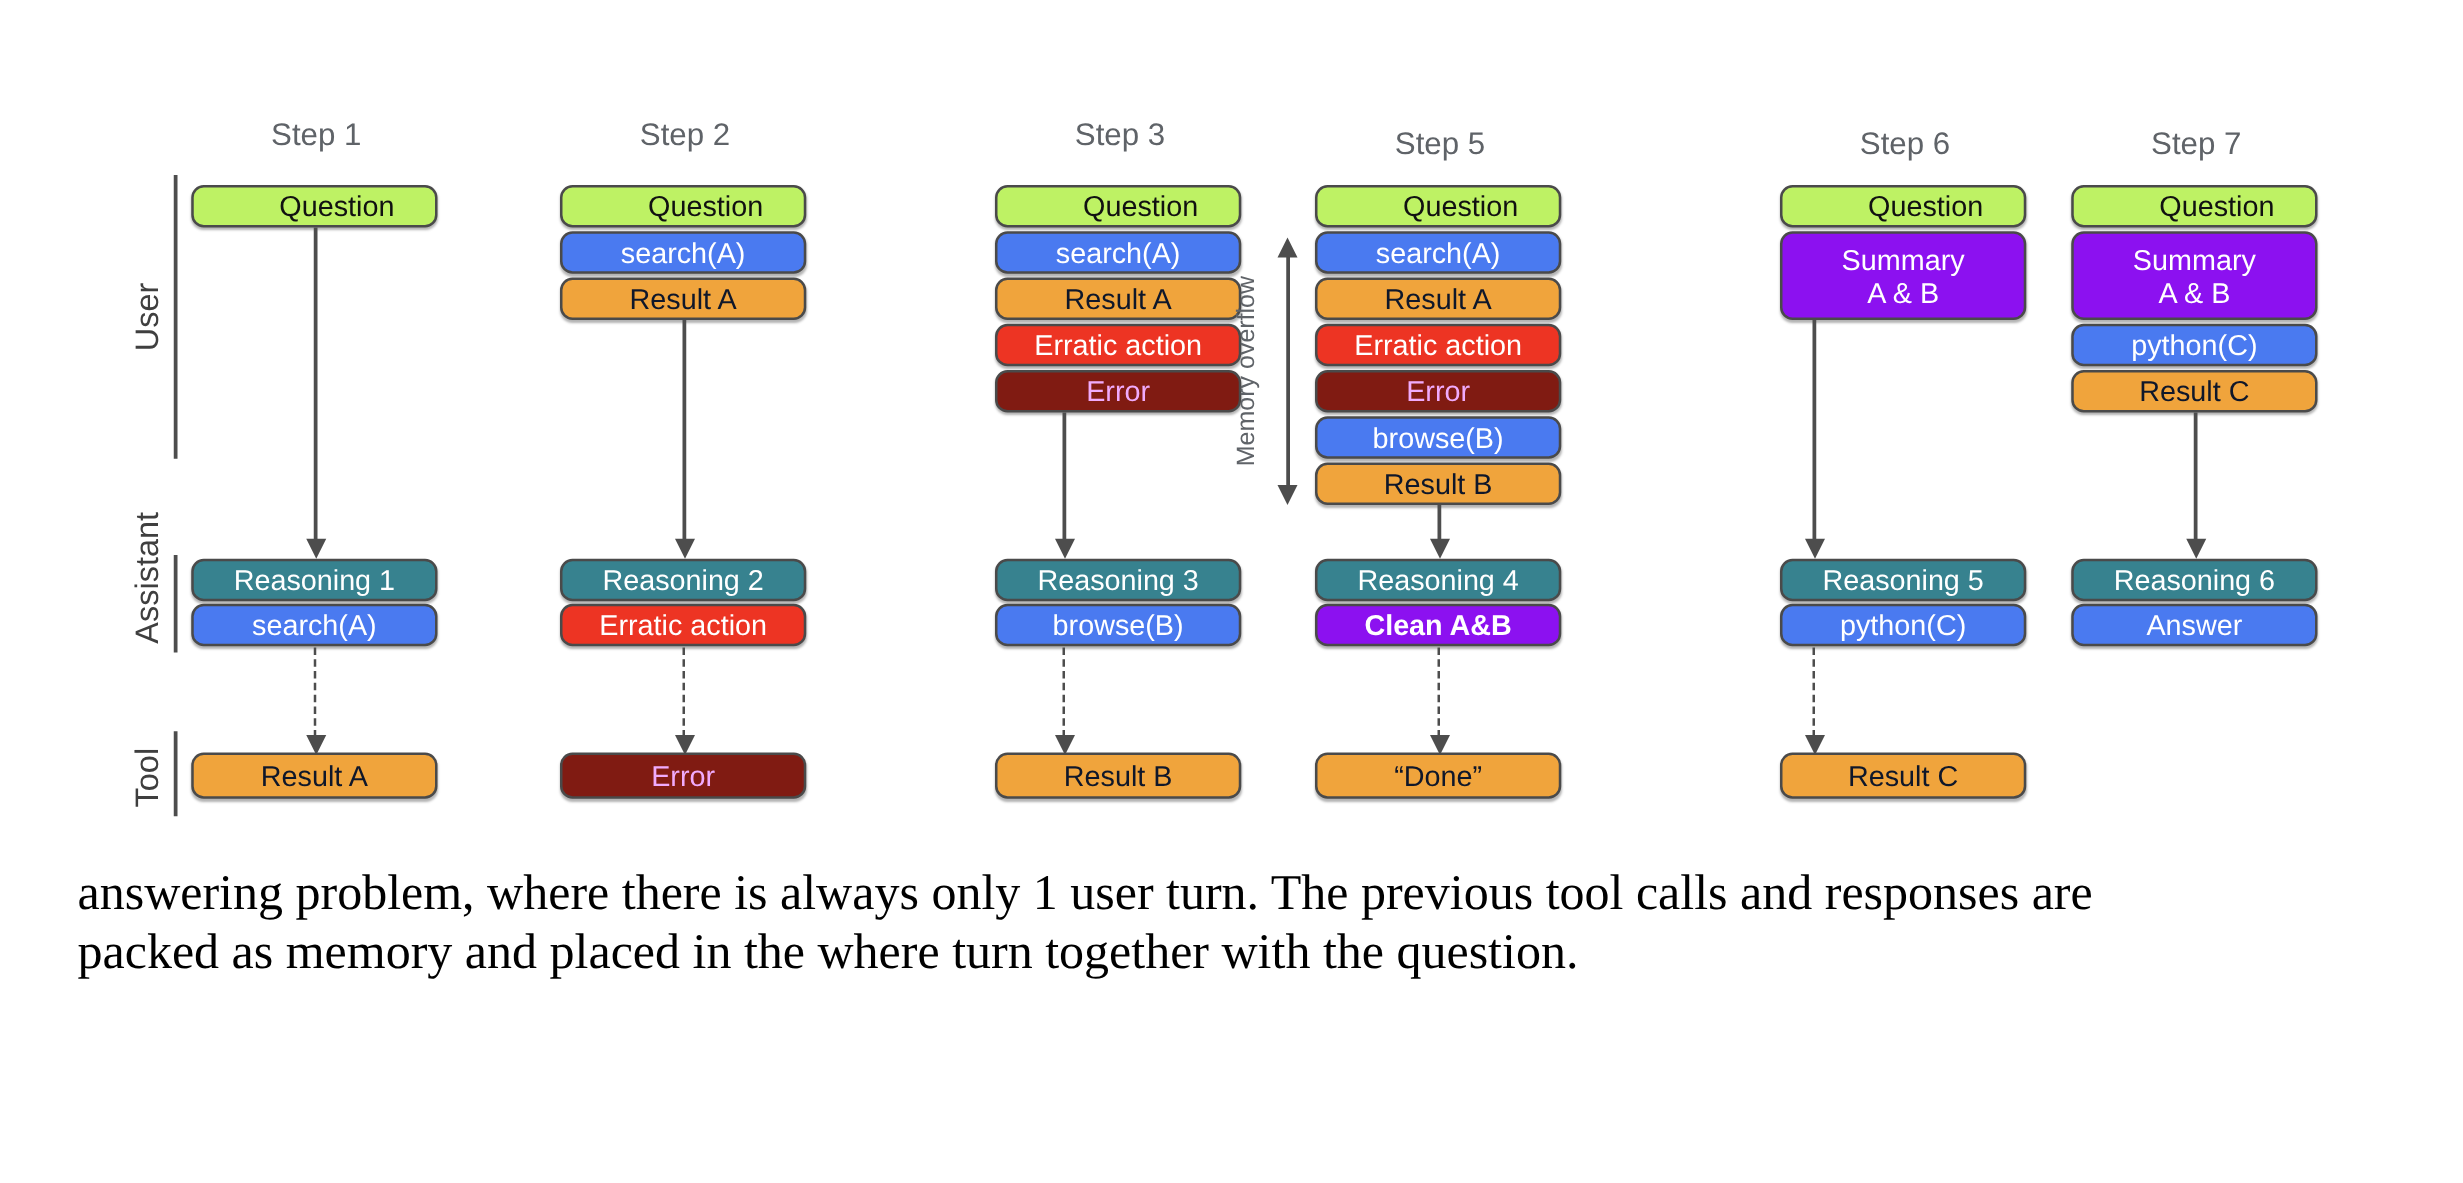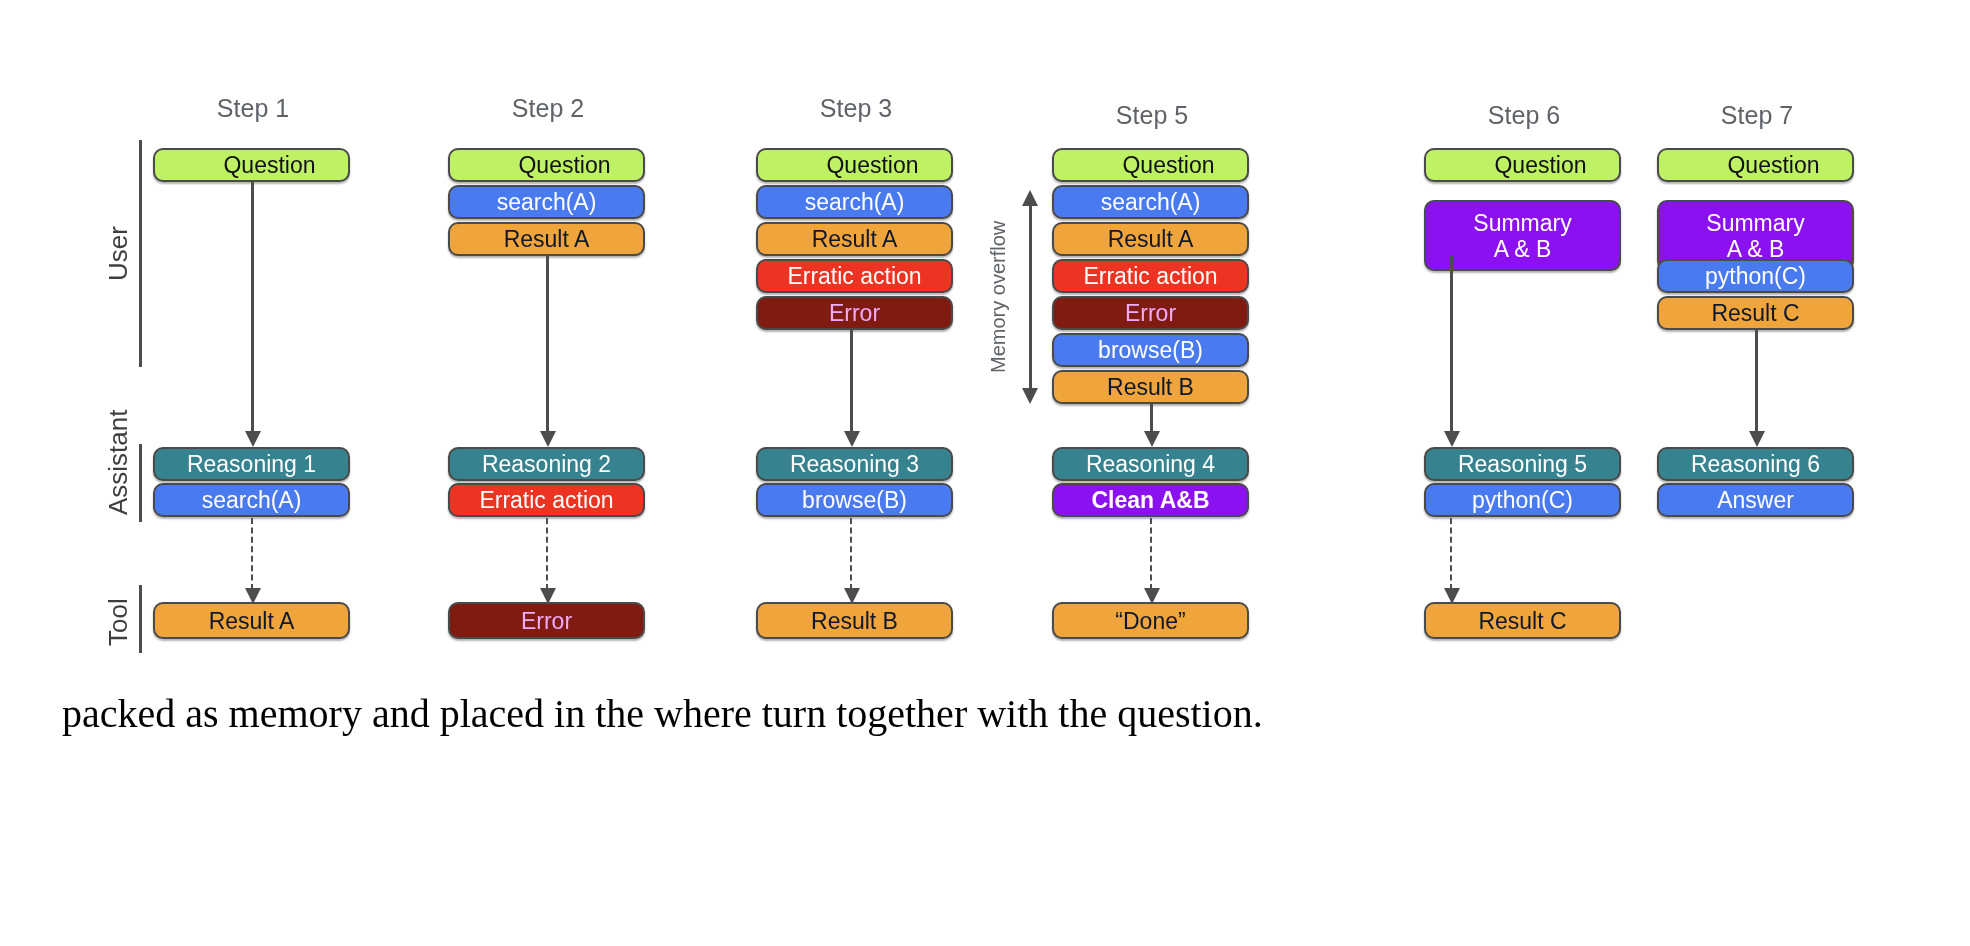--- a/index.html
+++ b/index.html
@@ -10,34 +10,34 @@
   .stitle{position:absolute;width:200px;top:94px;text-align:center;
           font-size:25px;color:#5f6368;}
   .stitle.lo{top:101px;text-align:center;}
 
   
   .box{position:absolute;width:197px;height:34px;box-sizing:border-box;
        border:2.5px solid #4a4a4a;border-radius:10px;
        display:flex;align-items:center;justify-content:center;
        font-size:23px;line-height:26px;text-align:center;white-space:pre-line;
        box-shadow:0 2px 2px rgba(0,0,0,.30);}
-  .tall{height:71px;margin-top:15px;}
+  .tall{height:71px;}
   .bold{font-weight:bold;}
 
   
   .q{background:#bef264;color:#111;padding-left:36px;}
   .blue{background:#4a7af0;color:#fff;}
   .orange{background:#f0a43c;color:#0f172a;}
   .red{background:#ed3423;color:#fff;}
   .maroon{background:#801b12;color:#f0abfc;}
   .teal{background:#37828f;color:#fff;}
   .purple{background:#8c11f0;color:#fff;}
 
   
-  .c1{left:153px}.c2{left:448px}.c3{left:756px}.c4{left:1052px}.c5{left:1424px}.c6{left:1657px}
+  .c1{left:153px}.c2{left:448px}.c3{left:796px}.c4{left:1052px}.c5{left:1424px}.c6{left:1657px}
 
   
   .r0{top:148px}.r1{top:185px}.r2{top:222px}.r3{top:259px}.r4{top:296px}.r5{top:333px}.r6{top:370px}
   .ra{top:447px}.rb{top:483px}
   .rt{top:602px;height:37px}
 
   
   .aline{position:absolute;width:0;border-left:3px solid #4d4d4d;}
   .dash{border-left:2.5px dashed #4d4d4d;}
   .ahead{position:absolute;width:0;height:0;
@@ -145,16 +145,17 @@
   <div class="box purple tall c6 r1">Summary
 A &amp; B</div>
   <div class="box blue c6 r3">python(C)</div>
   <div class="box orange c6 r4">Result C</div>
   <div class="aline" style="left:1755px;top:330px;height:103px"></div>
   <div class="ahead" style="left:1749px;top:431px"></div>
   <div class="box teal c6 ra">Reasoning 6</div>
   <div class="box blue c6 rb">Answer</div>
 
   <div class="caption">
+    <div>answering problem, where there is always only 1 user turn. The previous tool calls and responses are</div>
     <div>packed as memory and placed in the where turn together with the question.</div>
   </div>
 
 </div>
 
 </body></html>

